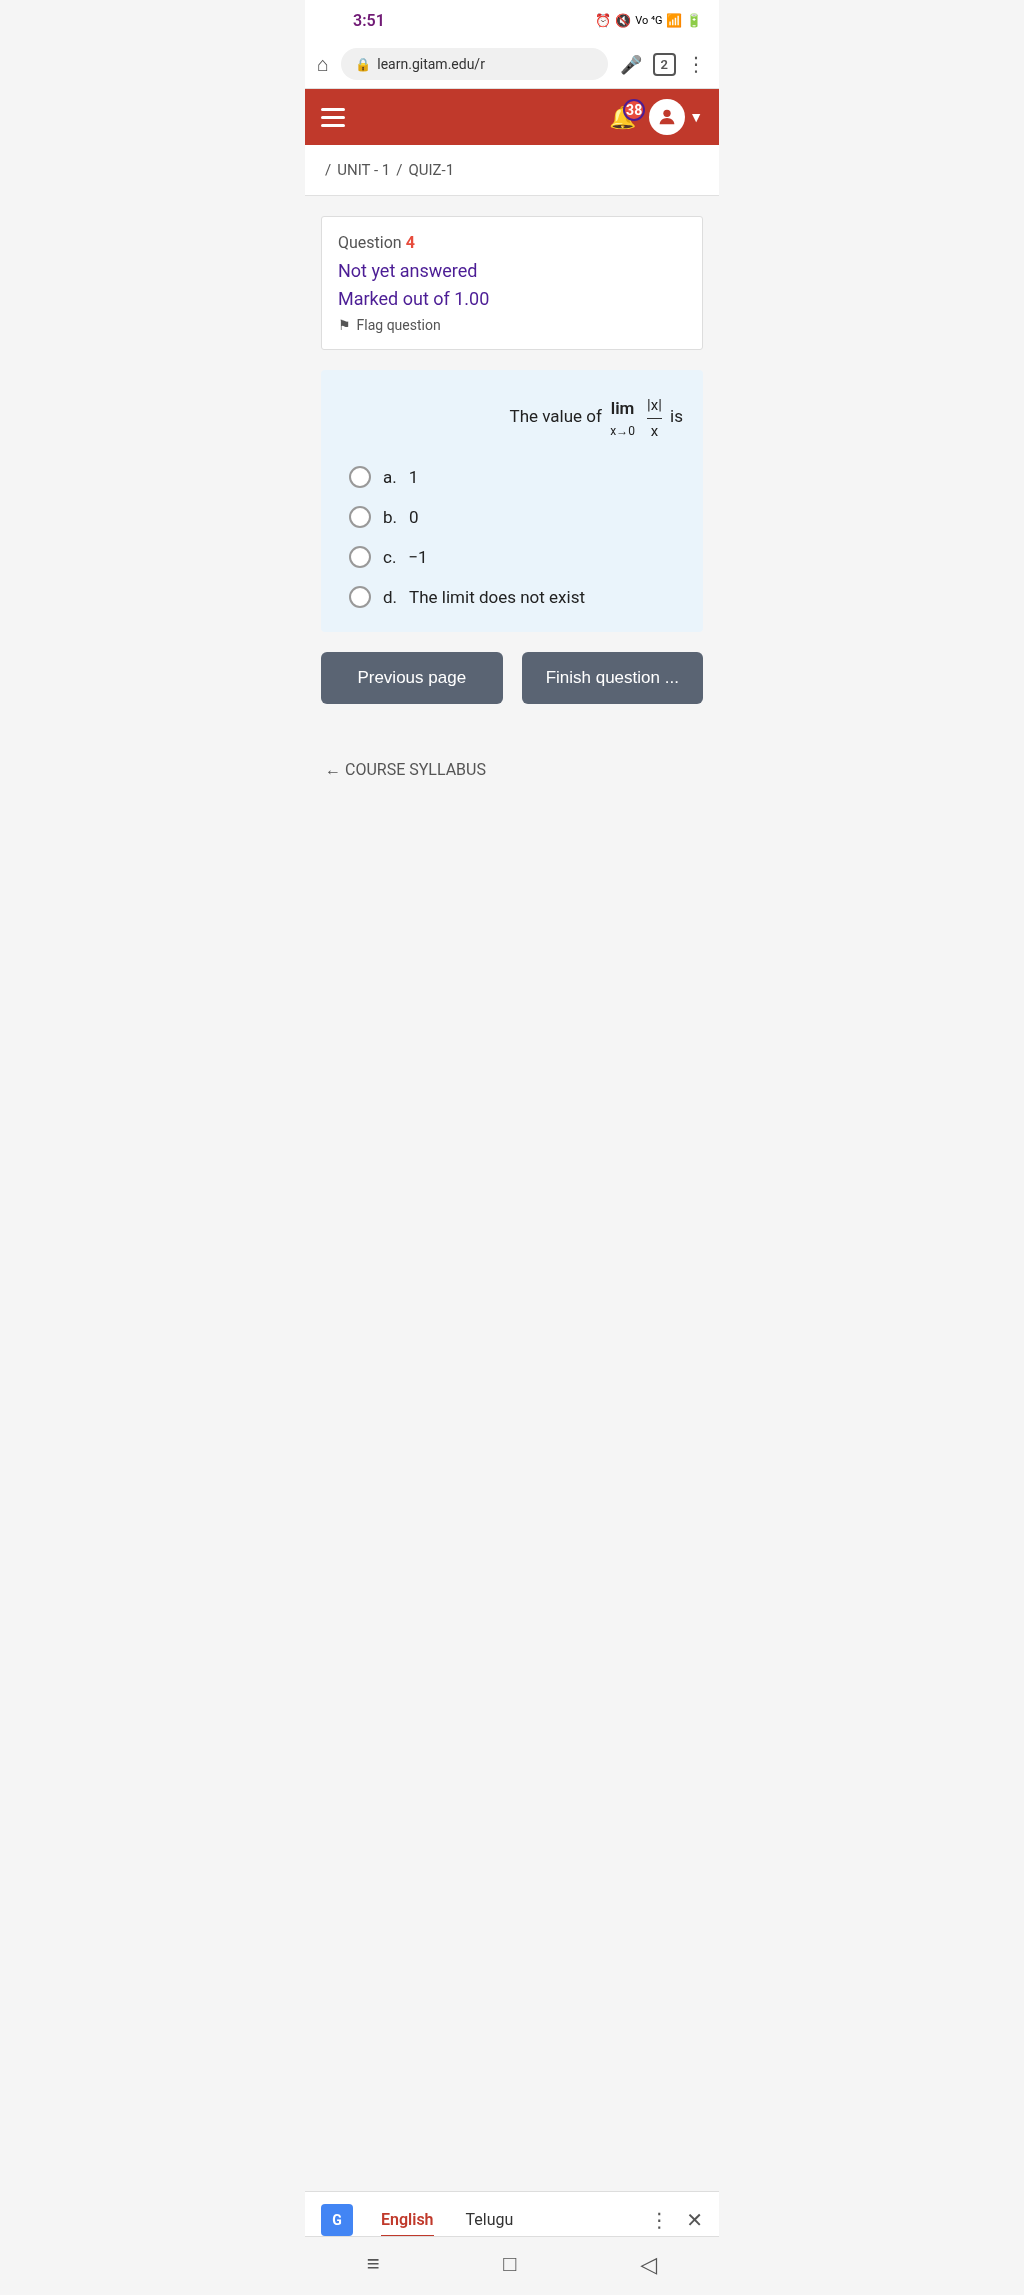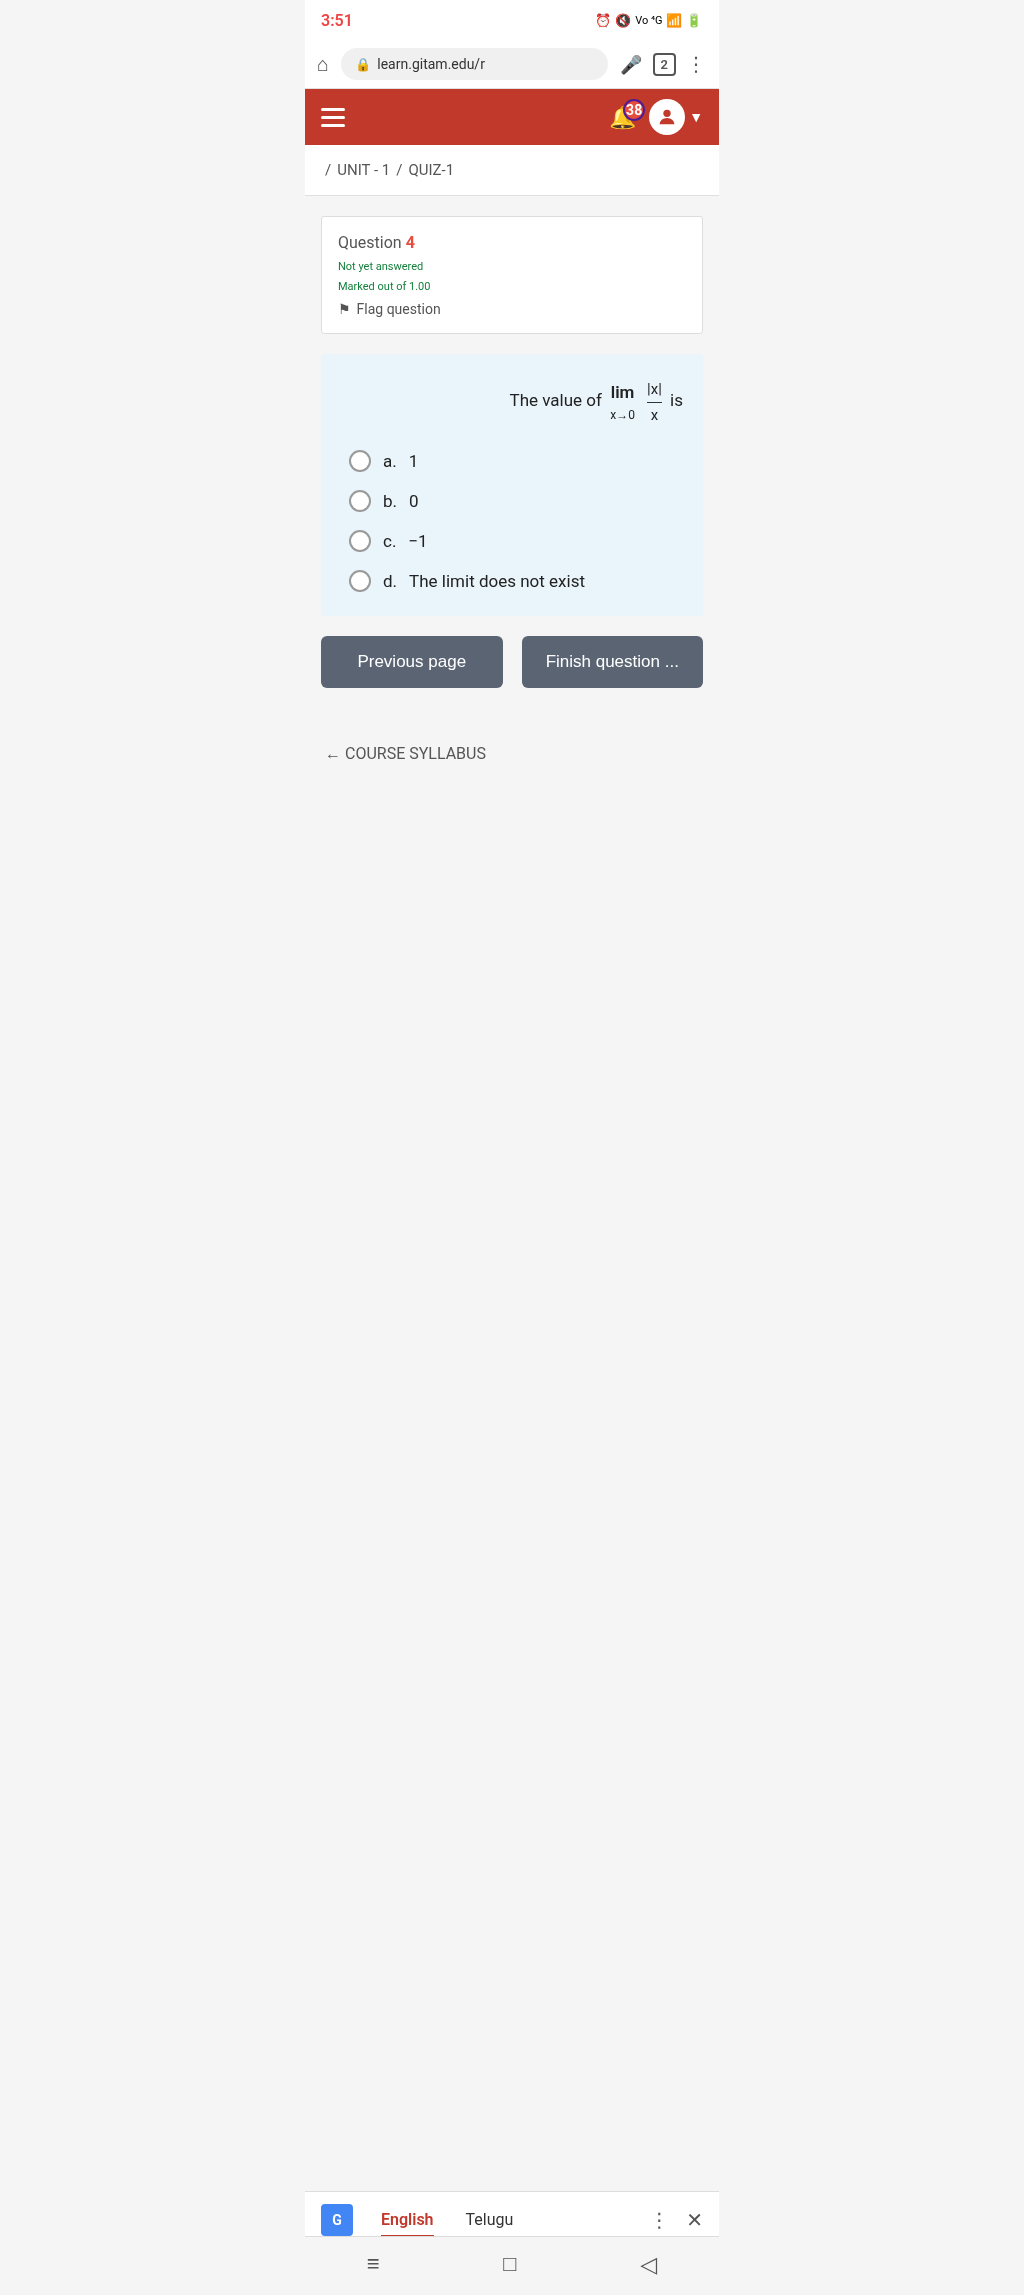--- a/index.html
+++ b/index.html
@@ -19,21 +19,22 @@
       background: #fff;
       display: flex;
       justify-content: space-between;
       align-items: center;
       padding: 8px 16px;
       height: 40px;
     }
     .status-time {
       font-size: 16px;
       font-weight: 600;
-      color: #ef4444;
+      color: #701a75;
+      margin-left: 32px;
     }
     .status-icons {
       display: flex;
       align-items: center;
       gap: 4px;
       font-size: 13px;
       color: #000;
     }
 
     
@@ -167,22 +168,22 @@
     .question-label {
       font-size: 16px;
       color: #555;
       margin-bottom: 8px;
     }
     .question-label strong {
       color: #e74c3c;
       font-weight: 700;
     }
     .question-meta {
-      font-size: 11px;
-      color: #15803d;
+      font-size: 18px;
+      color: #4c1d95;
       margin-bottom: 6px;
       margin-top: 7px;
     }
     .flag-row {
       display: flex;
       align-items: center;
       gap: 6px;
       font-size: 14px;
       color: #555;
       margin-top: 8px;

